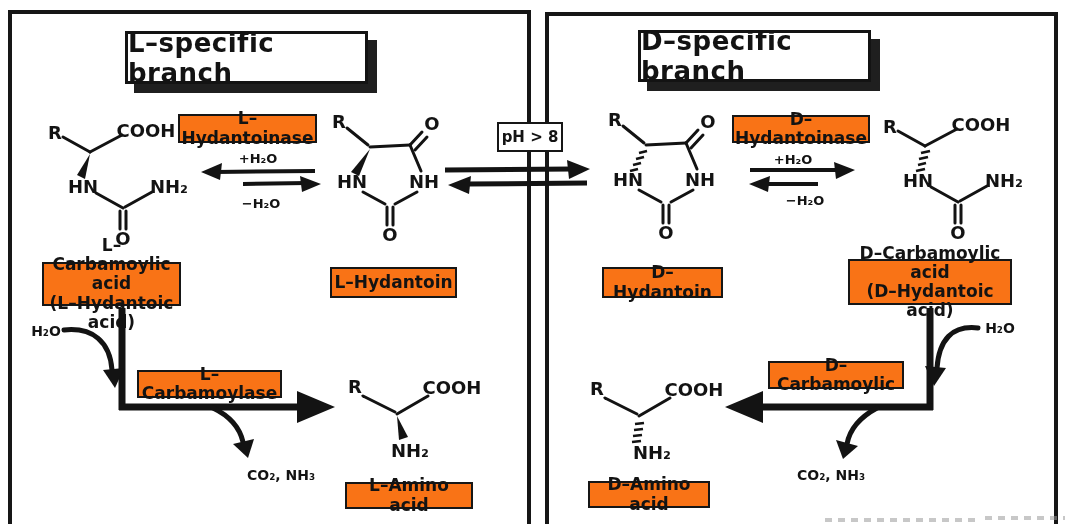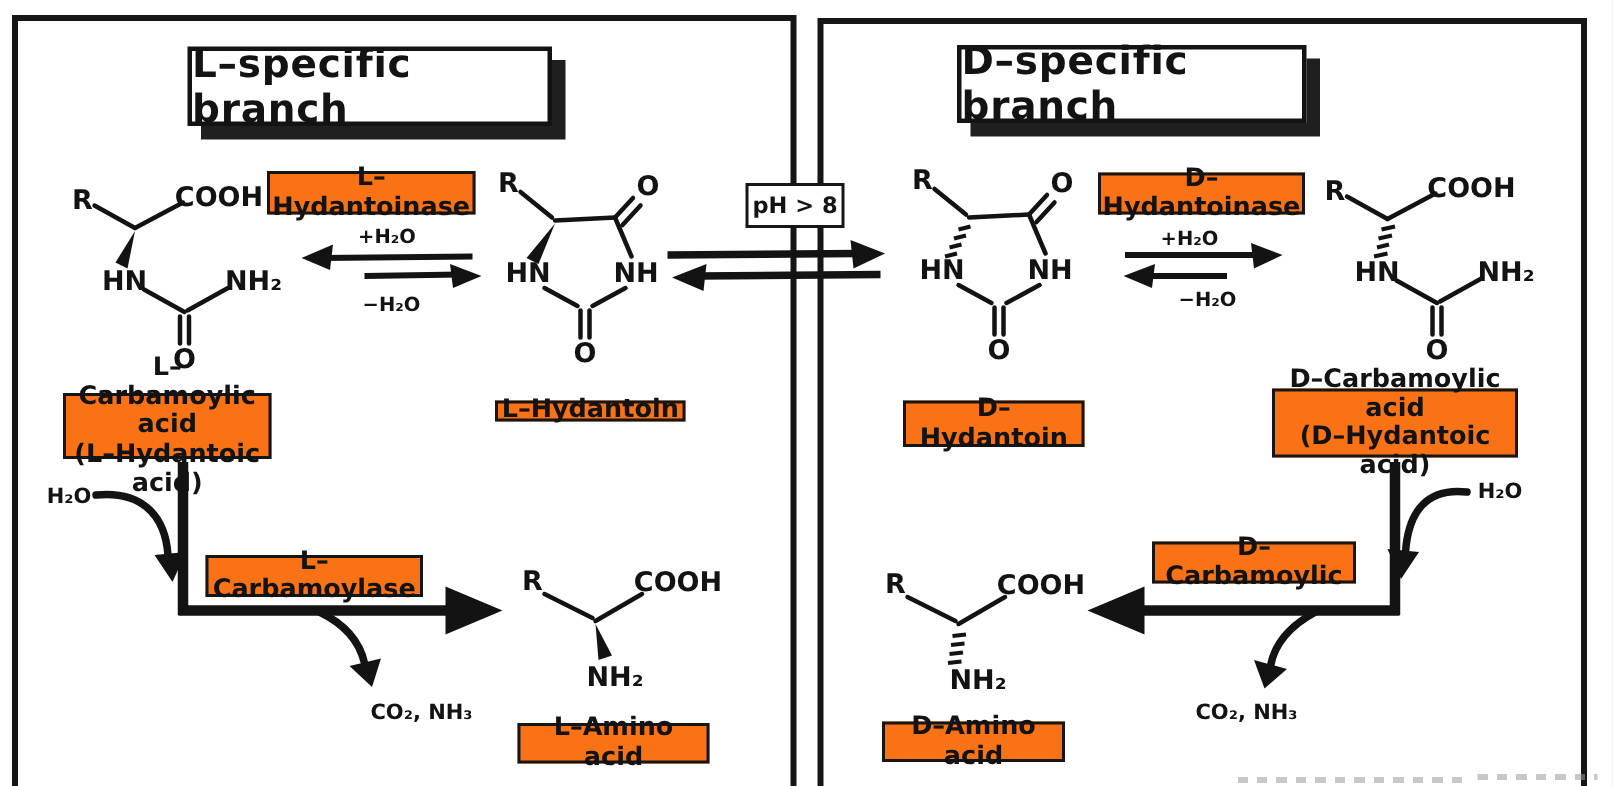--- a/index.html
+++ b/index.html
@@ -216,21 +216,21 @@
 
   <div class="box enz" style="left:178px;top:114px;width:139px;height:29px;">L–Hydantoinase</div>
   <div class="box enz" style="left:732px;top:115px;width:138px;height:28px;">D–Hydantoinase</div>
   <div class="box enz" style="left:137px;top:370px;width:145px;height:28px;">L–Carbamoylase</div>
   <div class="box enz" style="left:768px;top:361px;width:136px;height:28px;">D–Carbamoylic</div>
 
   <div class="box cpd" style="left:42px;top:262px;width:139px;height:44px;">
     <div>L–Carbamoylic acid</div>
     <div>(L–Hydantoic acid)</div>
   </div>
-  <div class="box cpd" style="left:330px;top:267px;width:127px;height:14px;">L–Hydantoin</div>
+  <div class="box cpd" style="left:330px;top:267px;width:127px;height:31px;">L–Hydantoin</div>
   <div class="box cpd" style="left:602px;top:267px;width:121px;height:31px;">D–Hydantoin</div>
   <div class="box cpd" style="left:848px;top:259px;width:164px;height:46px;align-items:center;">
     <div>D–Carbamoylic acid</div>
     <div>(D–Hydantoic acid)</div>
   </div>
   <div class="box cpd" style="left:345px;top:482px;width:128px;height:27px;">L–Amino acid</div>
   <div class="box cpd" style="left:588px;top:481px;width:122px;height:27px;">D–Amino acid</div>
 
   <div class="phbox" style="left:497px;top:122px;width:66px;height:30px;">pH &gt; 8</div>
 

